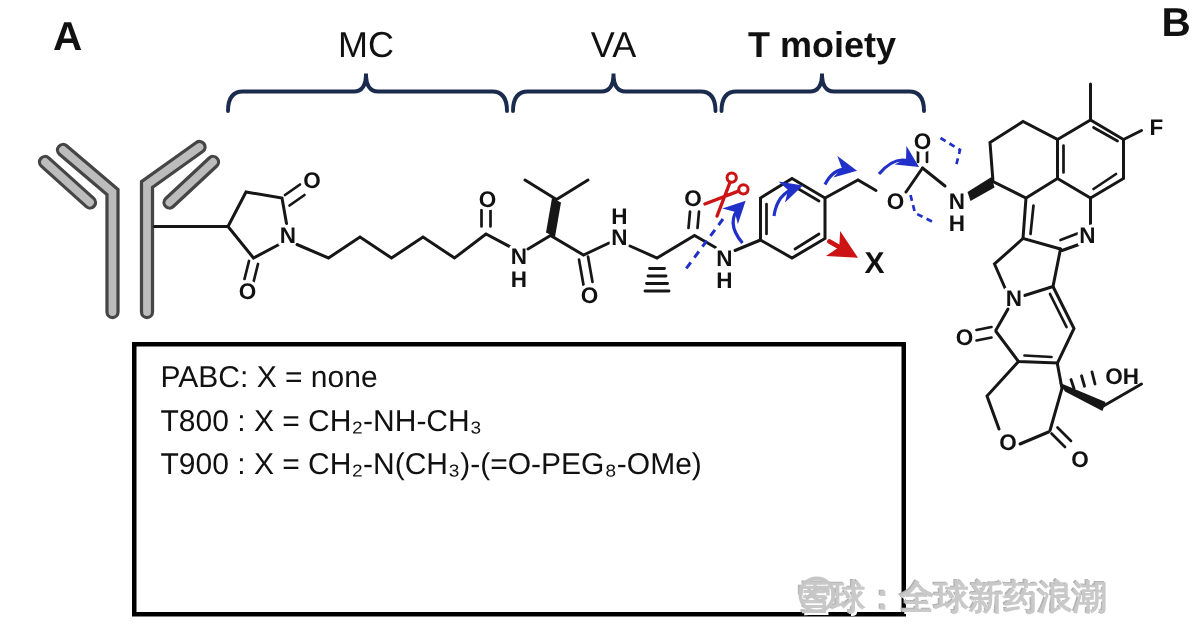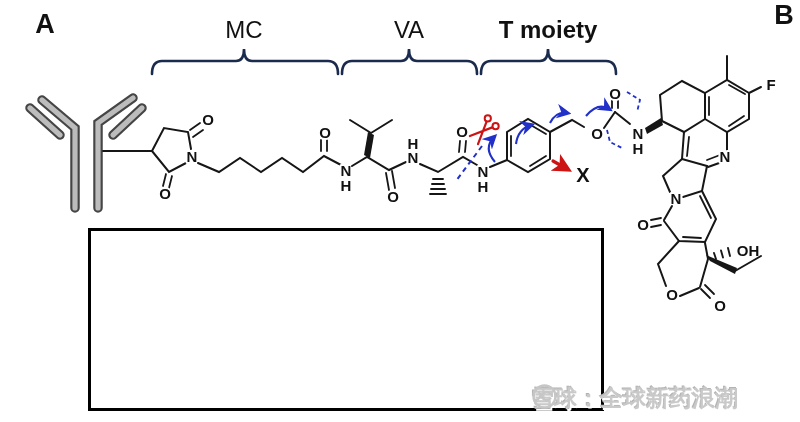--- a/index.html
+++ b/index.html
@@ -177,20 +177,23 @@
     <path class="bond inner" d="M701,289 L710,298 M705,285 L714,294"></path>
     <text class="atom" x="720" y="311">O</text>
     <path class="hash" d="M714,253 L716,259 M721,250.5 L723,257.5 M728,248 L730,256"></path>
     <text class="atom" x="748" y="256">OH</text>
     <polygon class="wedge" points="706,255 710,261 735,274 737,268"></polygon>
     <path class="bond" d="M735,271 L761,256"></path>
   </g>
 </svg>
 
   <div class="variants-box">
+    <div>PABC: X = none</div>
+    <div>T800 : X = CH₂-NH-CH₃</div>
+    <div>T900 : X = CH₂-N(CH₃)-(=O-PEG₈-OMe)</div>
   </div>
 
   <div class="watermark">
     <svg class="wm-ic" width="27" height="27" viewBox="0 0 27 27">
       <circle cx="13.5" cy="13.5" r="11" fill="none" stroke="#c6c6c6" stroke-width="2.4"></circle>
       <path d="M7,16.5 Q13.5,5.5 20,11" fill="none" stroke="#c6c6c6" stroke-width="2.2" stroke-linecap="round"></path>
       <path d="M8,9 Q13.5,21 19.5,15.5" fill="none" stroke="#c6c6c6" stroke-width="2.2" stroke-linecap="round"></path>
     </svg>
     <span>雪球：全球新药浪潮</span>
   </div>

